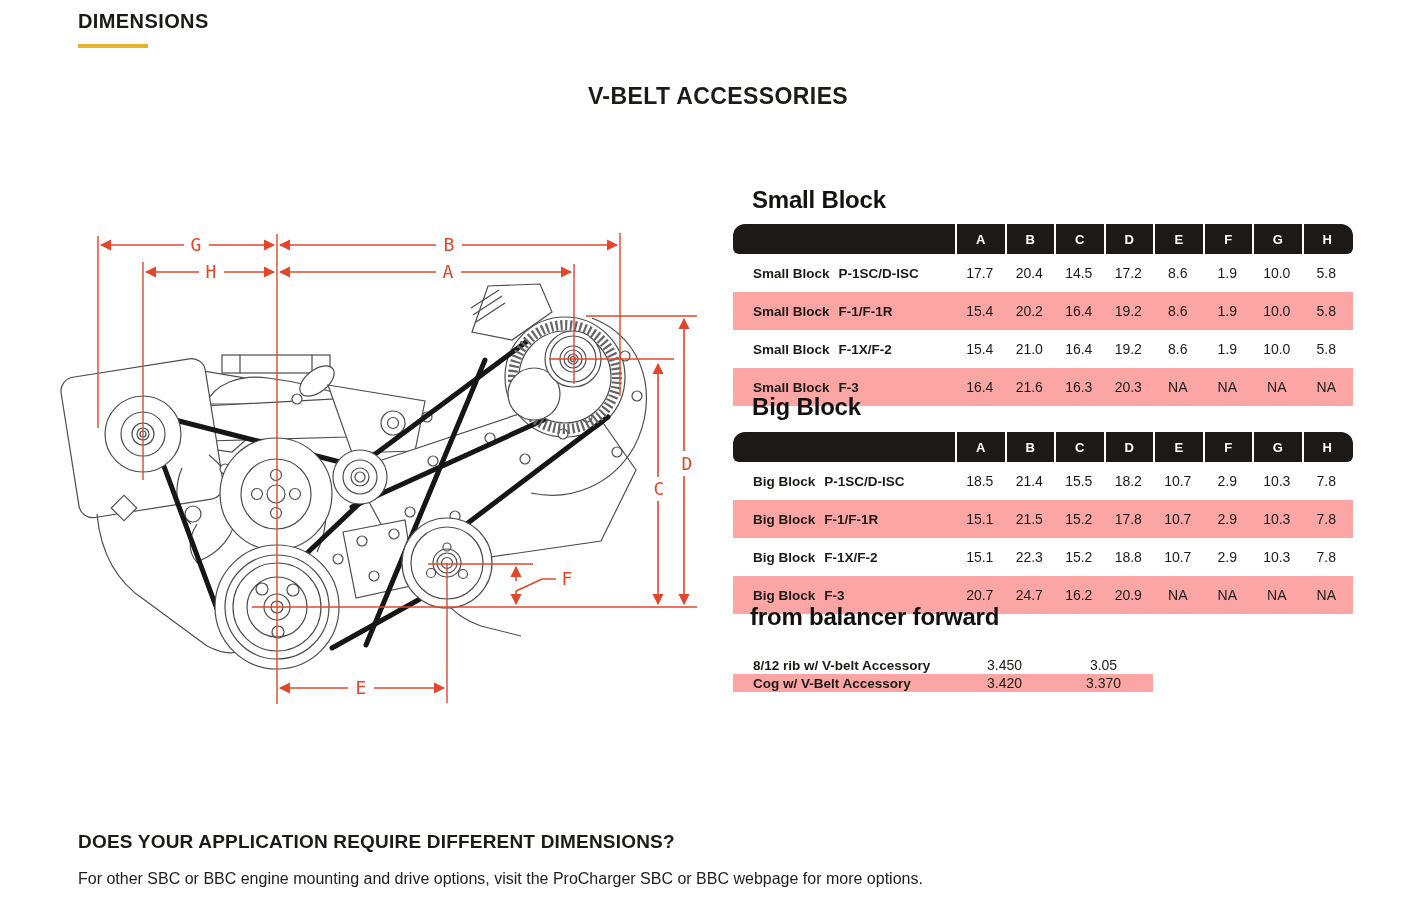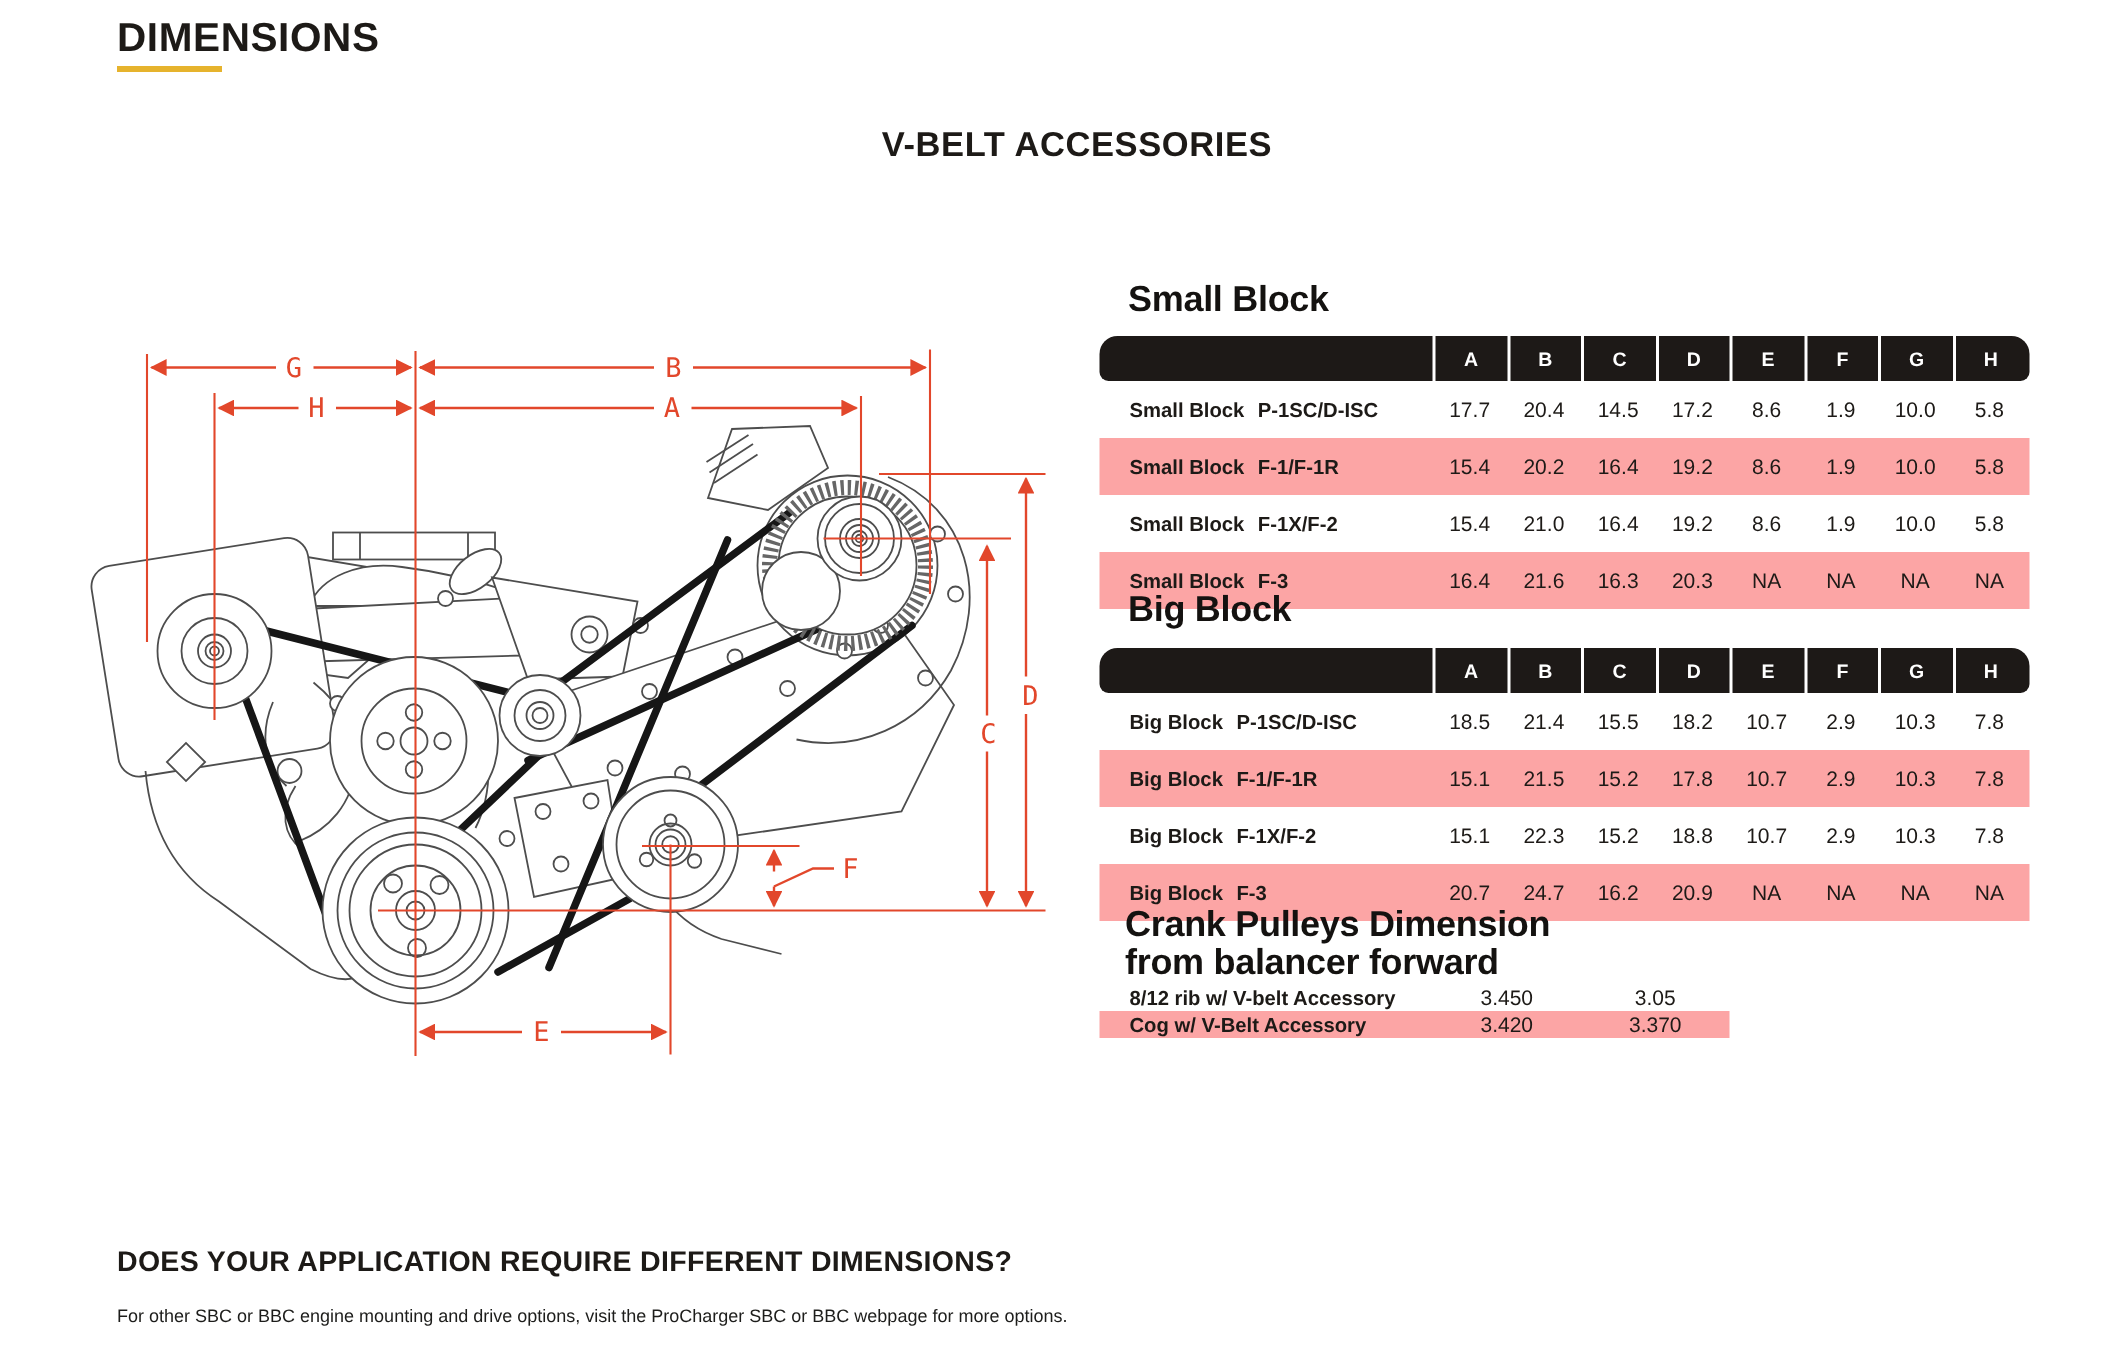--- a/index.html
+++ b/index.html
@@ -1,19 +1,19 @@
 <!DOCTYPE html>
 <html><head>
 <meta charset="utf-8">
 <style>
   html,body{margin:0;padding:0;background:#fff;}
   .page{position:relative;width:1406px;height:904px;background:#fff;overflow:hidden;
         font-family:"Liberation Sans",sans-serif;color:#1d1a17;}
   
-  .page-title{position:absolute;left:78px;top:10px;font-size:27px;font-weight:bold;
+  .page-title{position:absolute;left:78px;top:10px;font-size:20px;font-weight:bold;
         letter-spacing:.4px;color:#1d1a17;}
   .title-underline{position:absolute;left:78px;top:44px;width:70px;height:4px;background:#e6b32d;}
   .subtitle{position:absolute;left:0;top:83px;width:1436px;text-align:center;font-size:23px;
         font-weight:bold;letter-spacing:.4px;}
   
   .sec-title{position:absolute;font-size:24px;font-weight:bold;letter-spacing:-.2px;line-height:25px;color:#141210;}
   
   .tbl{position:absolute;width:620px;}
   .thead{display:flex;height:30px;background:#1d1917;color:#fff;
          border-radius:12px 12px 6px 6px;overflow:hidden;}
@@ -28,21 +28,21 @@
   .model{margin-left:9px;}
   
   .tbl.crank{width:420px;}
   .tbl.crank .th{flex:0 0 99px;}
   .tbl.crank .th.lbl{flex:0 0 222px;}
   .tbl.crank .tr{height:18px;}
   .tbl.crank .td{flex:0 0 99px;}
   .tbl.crank .td.lbl{flex:0 0 222px;}
   
   .foot-head{position:absolute;left:78px;top:831px;font-size:19px;font-weight:bold;letter-spacing:.2px;}
-  .foot-text{position:absolute;left:78px;top:870px;font-size:12px;color:#1d1d1b;}
+  .foot-text{position:absolute;left:78px;top:870px;font-size:16px;color:#1d1d1b;}
   
   .diagram{position:absolute;left:60px;top:228px;}
   .dimtext{font-family:"DejaVu Sans Mono",monospace;font-size:18px;fill:#e2472b;}
 </style>
 </head>
 <body>
 
 <div class="page">
 
   <div class="page-title">DIMENSIONS</div>
@@ -332,21 +332,20 @@
       <div class="td">16.2</div>
       <div class="td">20.9</div>
       <div class="td">NA</div>
       <div class="td">NA</div>
       <div class="td">NA</div>
       <div class="td">NA</div>
     </div>
   </div>
 
   <div class="sec-title" style="left:750px;top:604px;">
-    <div>Crank Pulleys Dimension</div>
     <div>from balancer forward</div>
   </div>
   <div class="tbl crank" style="left:733px;top:656px;">
     <div class="tr">
       <div class="td lbl">8/12 rib w/ V-belt Accessory</div>
       <div class="td">3.450</div>
       <div class="td">3.05</div>
     </div>
     <div class="tr peach">
       <div class="td lbl">Cog w/ V-Belt Accessory</div>

